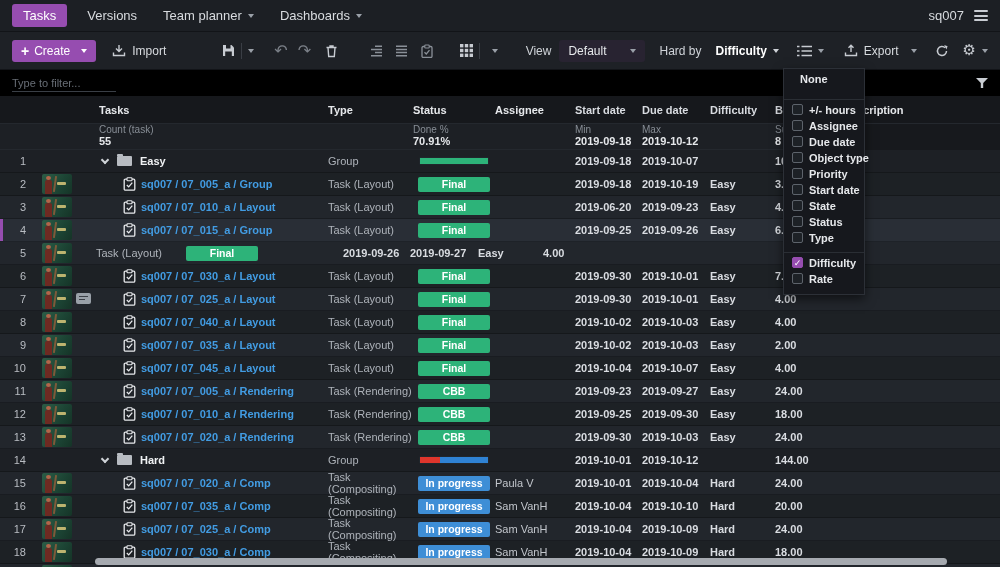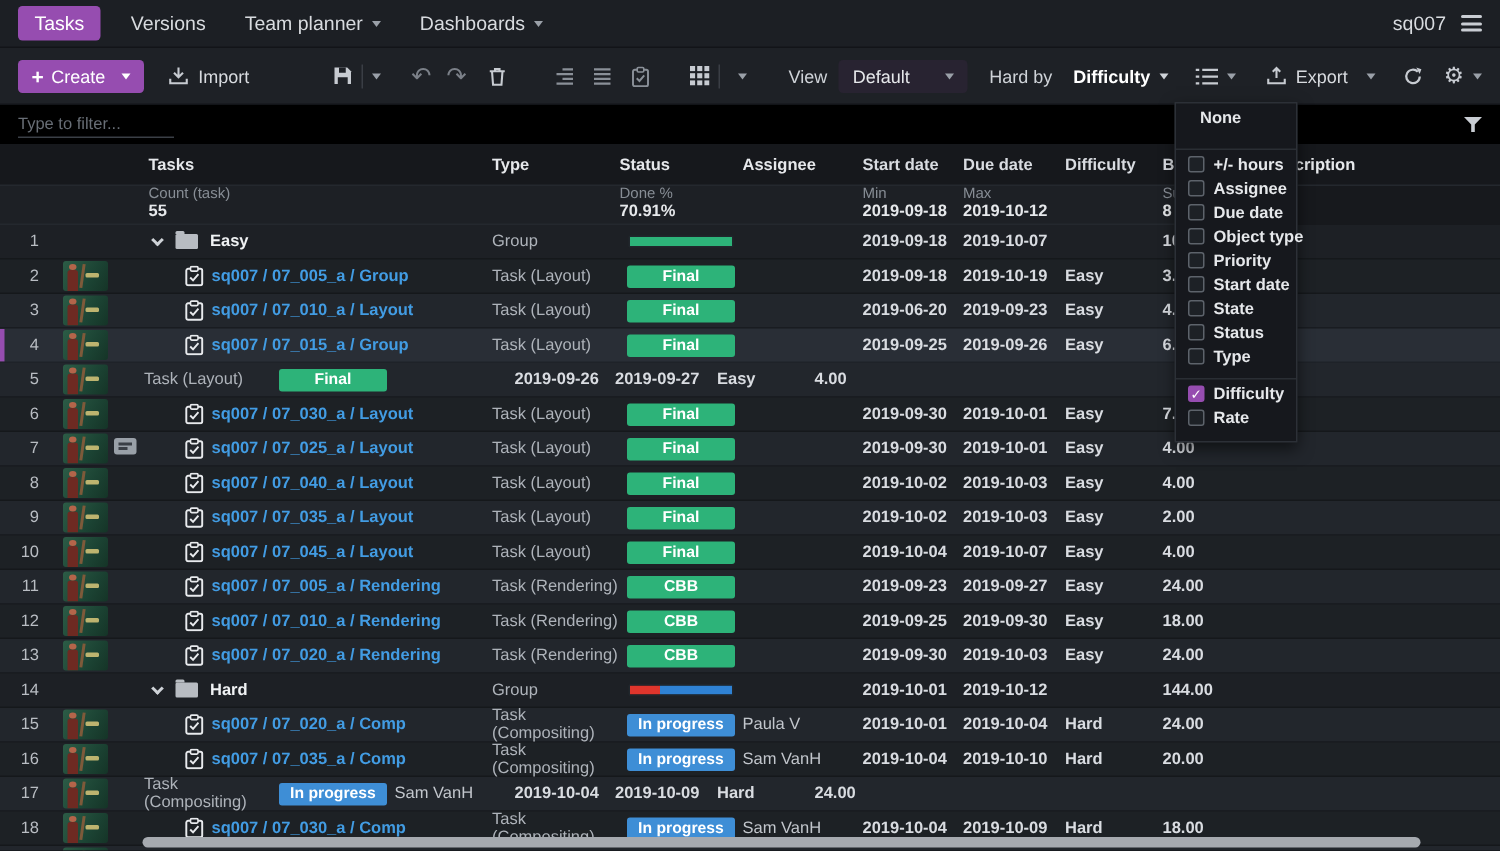--- a/index.html
+++ b/index.html
@@ -865,20 +865,33 @@
     <div class="cell c-thumb">
       <div class="thumb">
           <i class="th-char"></i>
           <i class="th-staff"></i>
           <i class="th-text"></i>
         </div>
     </div>
     <div class="cell c-flag">
       
     </div>
+    <div class="cell c-task">
+
+      <span class="task-inner">
+        <span class="ico clip-ico">
+          <svg width="13" height="14" viewBox="0 0 13 14">
+              <rect x="1.2" y="2.2" width="10.6" height="11" rx="1.2" stroke="#e8eaed" stroke-width="1.3" fill="none"></rect>
+              <rect x="4" y="0.7" width="5" height="3" rx="0.8" fill="#1d2025" stroke="#e8eaed" stroke-width="1.1"></rect>
+              <path d="M3.8 8l1.9 1.9 3.6-4.2" stroke="#e8eaed" stroke-width="1.3" fill="none"></path>
+            </svg>
+        </span>
+        <a class="task-link" href="#">sq007 / 07_025_a / Comp</a>
+      </span>
+    </div>
     <div class="cell c-type">Task (Compositing)</div>
     <div class="cell c-status">
       <span class="badge" style="background: rgb(62, 142, 214);">In progress</span>
 
     </div>
     <div class="cell c-assignee">Sam VanH</div>
     <div class="cell c-start">2019-10-04</div>
     <div class="cell c-due">2019-10-09</div>
     <div class="cell c-diff">Hard</div>
     <div class="cell c-hours">24.00</div>

